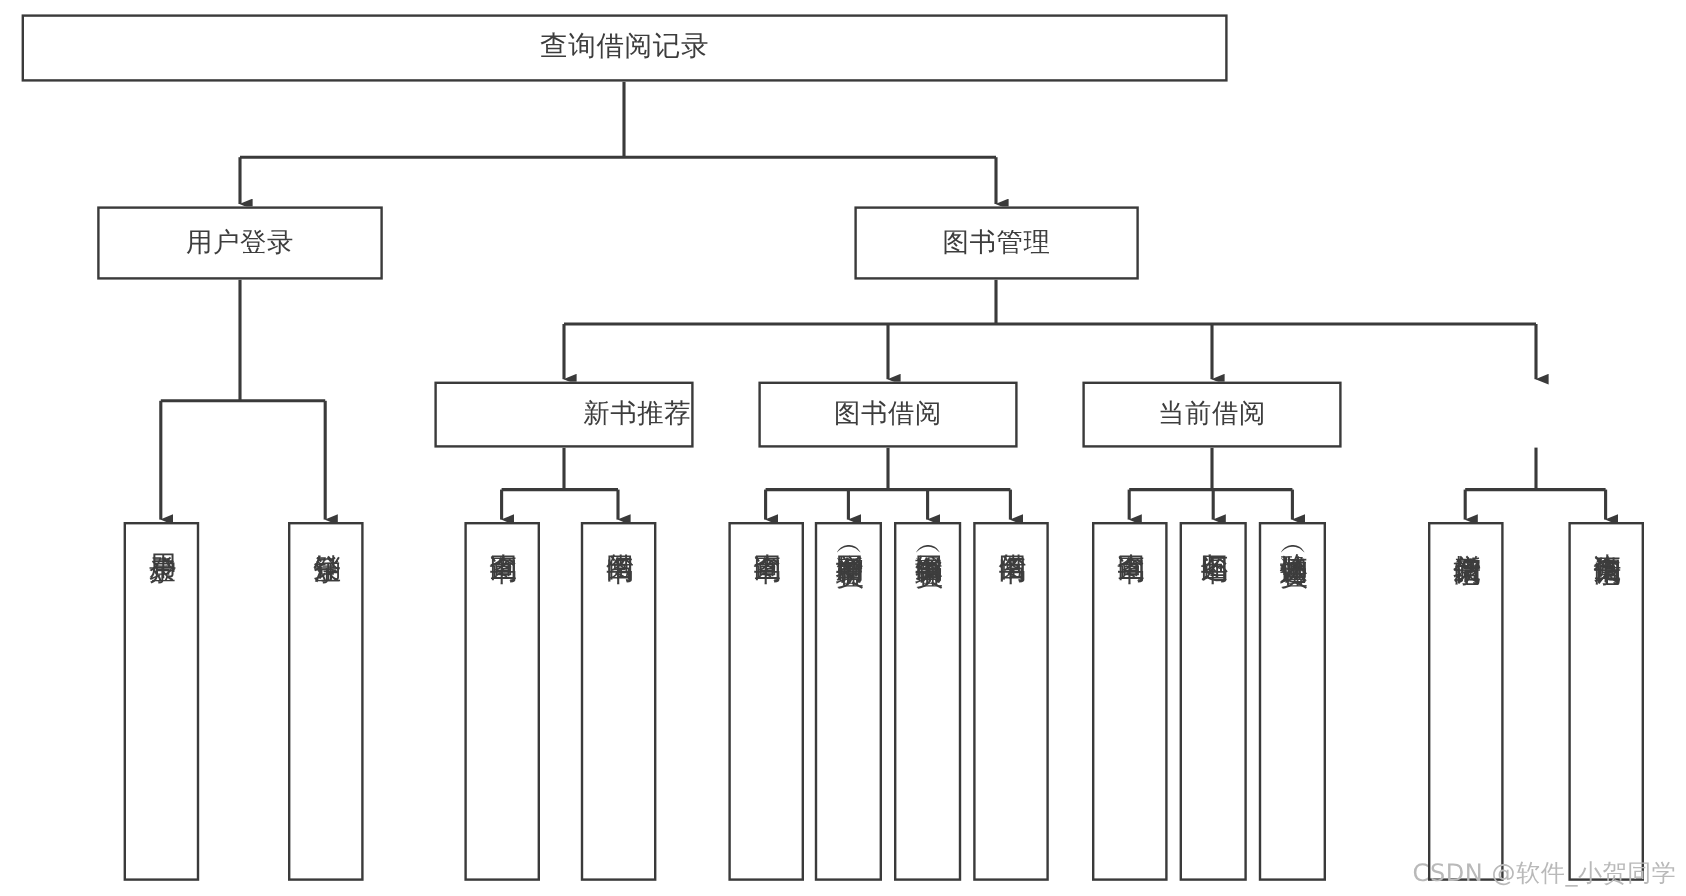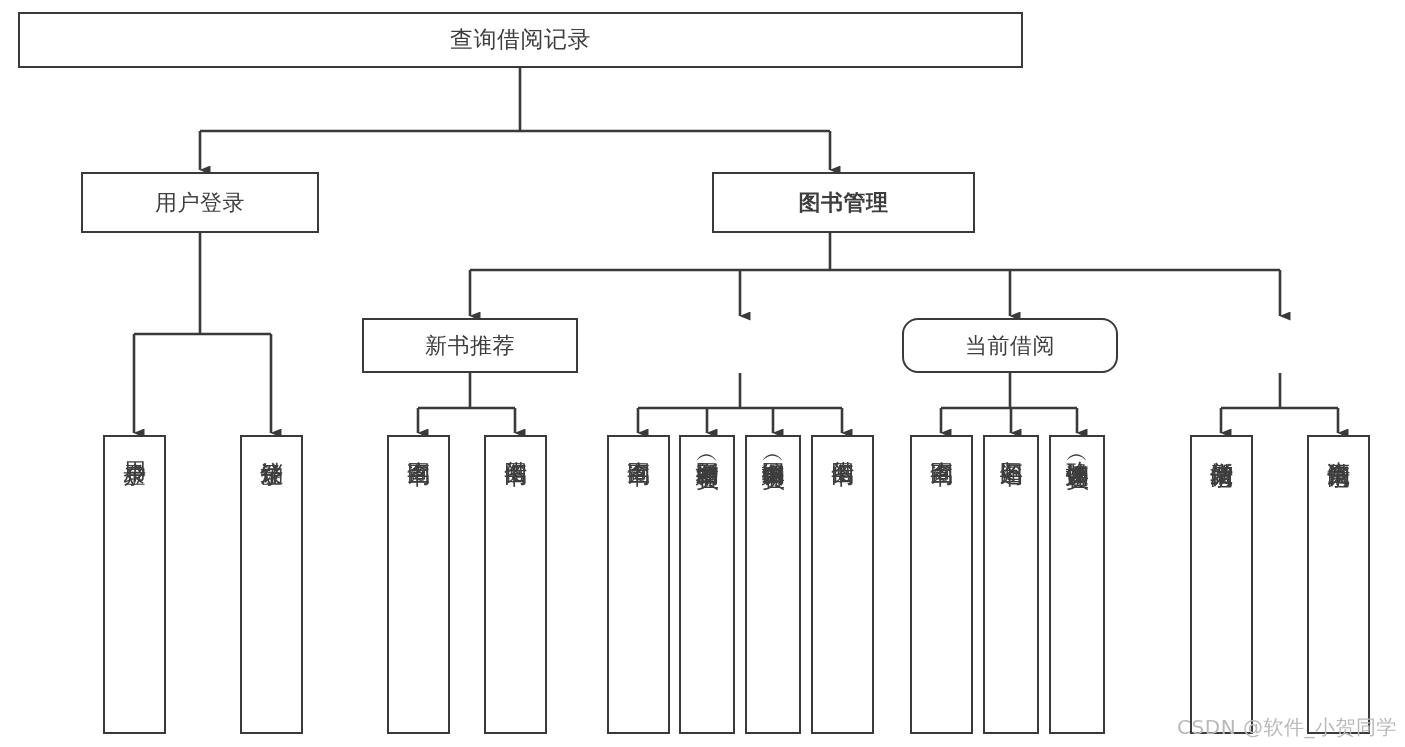--- a/index.html
+++ b/index.html
@@ -124,28 +124,31 @@
       </g>
   </svg>
 
   <div class="node root h" style="left: 18px; top: 12px; width: 1005px; height: 56px;">
     <span class="lbl">查询借阅记录</span>
   </div>
 
   <div class="node h" style="left: 81px; top: 172px; width: 238px; height: 61px;">
     <span class="lbl">用户登录</span>
   </div>
-  <div class="node h" style="left: 712px; top: 172px; width: 263px; height: 61px; font-weight: bold;">
+  <div class="node h" style="left: 712px; top: 172px; width: 237px; height: 61px;">
     <span class="lbl">图书管理</span>
   </div>
 
-  <div class="node h" style="left: 362px; top: 318px; width: 216px; height: 55px;">
+  <div class="node h" style="left: 362px; top: 318px; width: 216px; height: 55px; justify-content: flex-end;">
     <span class="lbl">新书推荐</span>
   </div>
-  <div class="node h" style="left: 902px; top: 318px; width: 216px; height: 55px; border-radius: 16px;">
+  <div class="node h" style="left: 632px; top: 318px; width: 216px; height: 55px;">
+    <span class="lbl">图书借阅</span>
+  </div>
+  <div class="node h" style="left: 902px; top: 318px; width: 216px; height: 55px;">
     <span class="lbl">当前借阅</span>
   </div>
 
   <div class="node v" style="left: 103px; top: 435px; width: 63px; height: 299px;">
     <span class="lbl">用户登录</span>
   </div>
   <div class="node v" style="left: 240px; top: 435px; width: 63px; height: 299px;">
     <span class="lbl">注销登录</span>
   </div>
   <div class="node v" style="left: 387px; top: 435px; width: 63px; height: 299px;">

